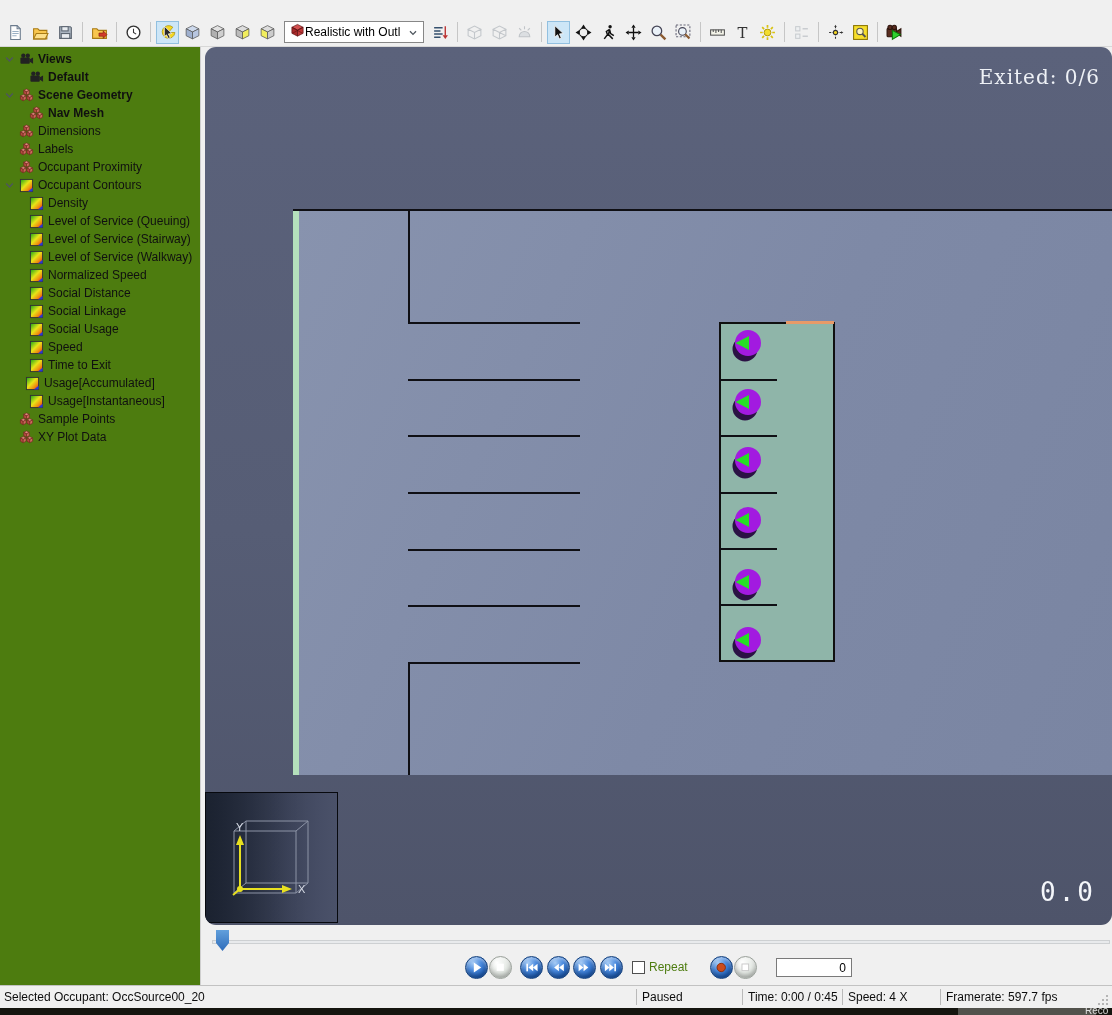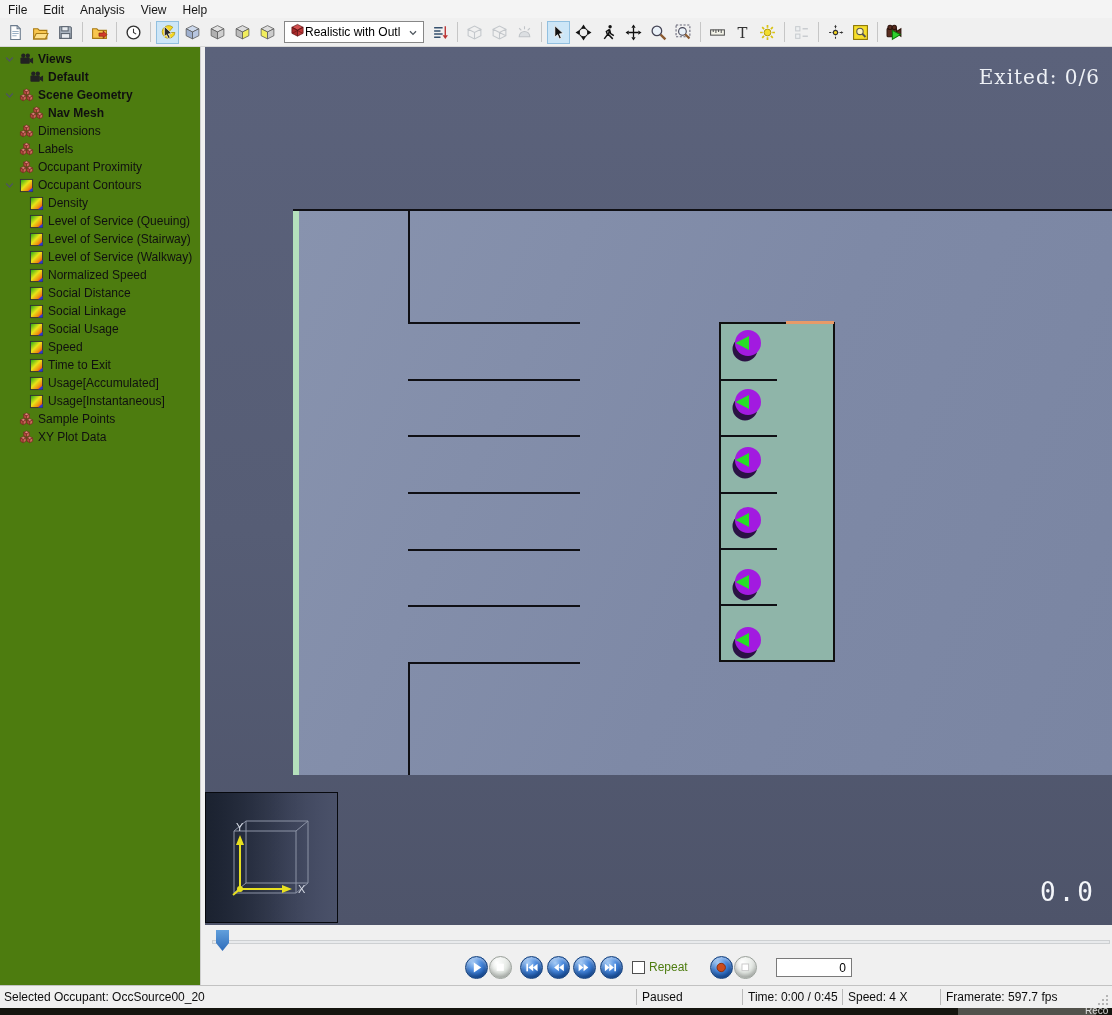--- a/index.html
+++ b/index.html
@@ -25,21 +25,21 @@
            border-right:1px solid #cfcfcf;box-sizing:border-box;padding-top:3px;overflow:hidden;}
   .splitter{position:absolute;left:201px;top:47px;width:4px;height:938px;background:#f0f0f0;}
   .tree-row{display:flex;align-items:center;height:18px;font-size:12px;color:#101010;white-space:nowrap;}
   .tree-row.bold{font-weight:bold;}
   .chev{width:14px;height:12px;display:inline-flex;align-items:center;flex:none;}
   .chev svg{width:11px;height:11px;}
   .ticon{width:15px;height:15px;margin:0 4px 0 1px;display:inline-flex;flex:none;}
   .ticon svg{width:15px;height:15px;}
   
   .viewport{position:absolute;left:205px;top:47px;width:907px;height:878px;overflow:hidden;
-            background:linear-gradient(180deg,#5b627b 0%,#565d75 55%,#4e546a 100%);}
+            background:linear-gradient(180deg,#5b627b 0%,#565d75 55%,#4e546a 100%);border-radius:11px;}
   .exited{position:absolute;top:18px;right:12px;font-family:"DejaVu Serif",serif;font-size:20px;
           color:#eef1f6;letter-spacing:1px;}
   .floor{position:absolute;background:linear-gradient(115deg,#8893ae 0%,#7e89a6 55%,#7a85a2 100%);}
   .wall{position:absolute;background:#0f0f14;}
   .stripe{position:absolute;}
   .room{position:absolute;border:2px solid #101010;box-sizing:border-box;}
   .divider{position:absolute;background:#0f0f14;}
   .door{position:absolute;}
   .occupant{position:absolute;width:32px;height:36px;}
   .gizmo{position:absolute;left:0;top:745px;width:133px;height:131px;border:1px solid #07090e;box-sizing:border-box;
@@ -71,21 +71,20 @@
   .grip{position:absolute;right:2px;top:8px;width:13px;height:13px;}
   
   .bottomstrip{position:absolute;left:0;top:1008px;width:100%;height:7px;background:#15150f;overflow:hidden;}
   .bs-block{position:absolute;left:958px;top:0;width:138px;height:7px;background:#52524c;}
   .bs-text{position:absolute;left:1085px;top:-2px;color:#dedede;font-size:10px;line-height:10px;}
 </style>
 </head>
 <body>
 
 <div class="window">
-  <div class="menubar"><div class="menu-item">File</div><div class="menu-item">Edit</div><div class="menu-item">Analysis</div><div class="menu-item">View</div><div class="menu-item">Help</div></div>
   <div class="toolbar">
       <button class="tb-btn">
         <span>
           <svg viewBox="0 0 16 16">
             <path d="M3.5 1.5h6l3 3v10h-9z" fill="#fdfdfd" stroke="#6b7b8d"></path>
             <path d="M9.5 1.5v3h3" fill="none" stroke="#6b7b8d"></path>
             <path d="M5 7h6M5 9h6M5 11h4" stroke="#9ab0c4"></path>
           </svg>
         </span>
       </button>
@@ -661,21 +660,21 @@
                 <stop offset=".72" stop-color="#f09010"></stop>
                 <stop offset="1" stop-color="#e01010"></stop>
               </linearGradient>
             </defs>
             <rect x="1.5" y="1.5" width="13" height="13" fill="url(#cg)" stroke="#333"></rect>
             <polygon points="14.5,10.5 14.5,14.5 9.5,14.5" fill="#2838d8"></polygon>
           </svg>
         </span>
         <span>Time to Exit</span>
       </div>
-      <div class="tree-row" style="padding-left: 14px;">
+      <div class="tree-row" style="padding-left: 2px; margin-left: 8px;">
         <span class="chev"></span>
         <span class="ticon">
           <svg viewBox="0 0 16 16">
             <defs>
               <linearGradient id="cg" x1="0" y1="0" x2="1" y2="1">
                 <stop offset="0" stop-color="#18a818"></stop>
                 <stop offset=".45" stop-color="#e8e418"></stop>
                 <stop offset=".72" stop-color="#f09010"></stop>
                 <stop offset="1" stop-color="#e01010"></stop>
               </linearGradient>

